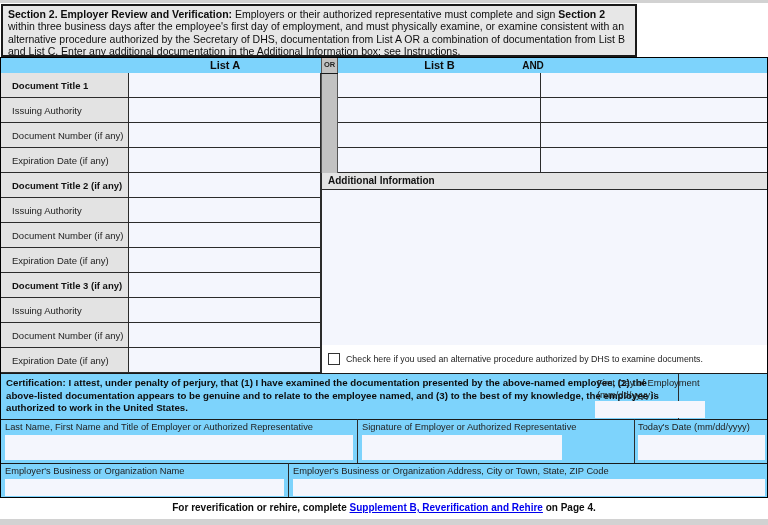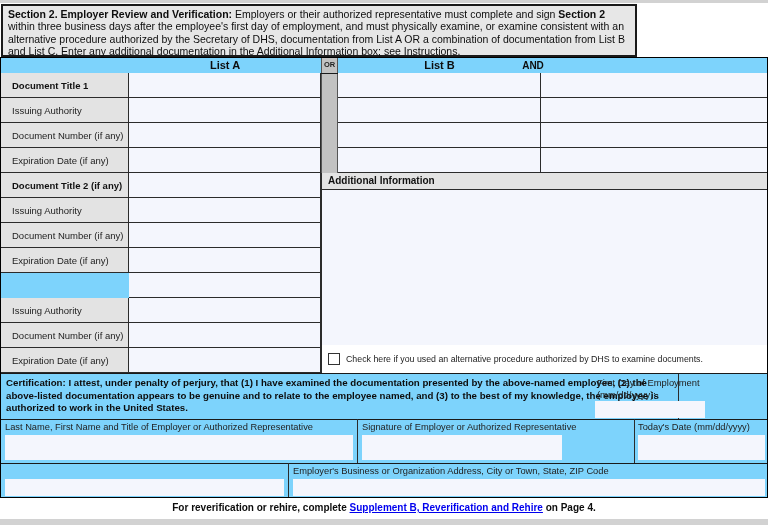--- a/index.html
+++ b/index.html
@@ -96,20 +96,21 @@
     <div class="abs hline" style="top:15px;"></div>
 
     <div class="abs row-label bold" style="top:15px;">Document Title 1</div>
     <div class="abs row-label" style="top:40px;">Issuing Authority</div>
     <div class="abs row-label" style="top:65px;">Document Number (if any)</div>
     <div class="abs row-label" style="top:90px;">Expiration Date (if any)</div>
     <div class="abs row-label bold" style="top:115px;text-align:right;">Document Title 2 (if any)</div>
     <div class="abs row-label" style="top:140px;">Issuing Authority</div>
     <div class="abs row-label" style="top:165px;">Document Number (if any)</div>
     <div class="abs row-label" style="top:190px;">Expiration Date (if any)</div>
+    <div class="abs row-label bold" style="top:215px;">Document Title 3 (if any)</div>
     <div class="abs row-label" style="top:240px;">Issuing Authority</div>
     <div class="abs row-label" style="top:265px;">Document Number (if any)</div>
     <div class="abs row-label" style="top:290px;">Expiration Date (if any)</div>
 
     <div class="abs field fa" style="top:15px;"></div>
     <div class="abs field fa" style="top:40px;"></div>
     <div class="abs field fa" style="top:65px;"></div>
     <div class="abs field fa" style="top:90px;"></div>
     <div class="abs field fa" style="top:115px;"></div>
     <div class="abs field fa" style="top:140px;"></div>
@@ -151,20 +152,21 @@
     <div class="abs vline" style="left:633px;top:361px;height:44px;"></div>
     <div class="abs small-label" style="left:4px;top:364px;">Last Name, First Name and Title of Employer or Authorized Representative</div>
     <div class="abs small-label" style="left:361px;top:364px;">Signature of Employer or Authorized Representative</div>
     <div class="abs small-label" style="left:637px;top:364px;">Today's Date (mm/dd/yyyy)</div>
     <div class="abs input-box" style="left:4px;top:377px;width:348px;height:25px;"></div>
     <div class="abs input-box" style="left:361px;top:377px;width:200px;height:25px;"></div>
     <div class="abs input-box" style="left:637px;top:377px;width:127px;height:25px;"></div>
 
     <div class="abs hline" style="top:405px;"></div>
     <div class="abs vline" style="left:287px;top:405px;height:36px;"></div>
+    <div class="abs small-label" style="left:4px;top:408px;">Employer's Business or Organization Name</div>
     <div class="abs small-label" style="left:292px;top:408px;">Employer's Business or Organization Address, City or Town, State, ZIP Code</div>
     <div class="abs input-box" style="left:4px;top:421px;width:279px;height:17px;"></div>
     <div class="abs input-box" style="left:292px;top:421px;width:472px;height:17px;"></div>
   </div>
 
   <div class="abs footer"><span>For reverification or rehire, complete </span><a>Supplement B, Reverification and Rehire</a><span> on Page 4.</span></div>
 
   <div class="abs bottom-strip"></div>
 </div>
 

